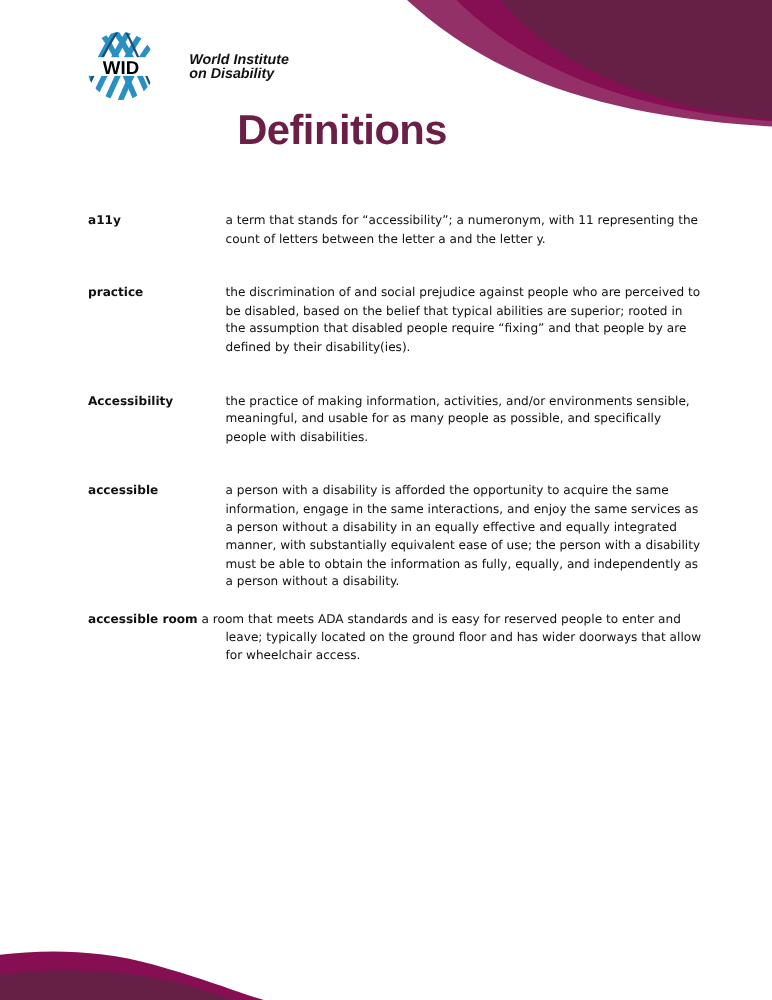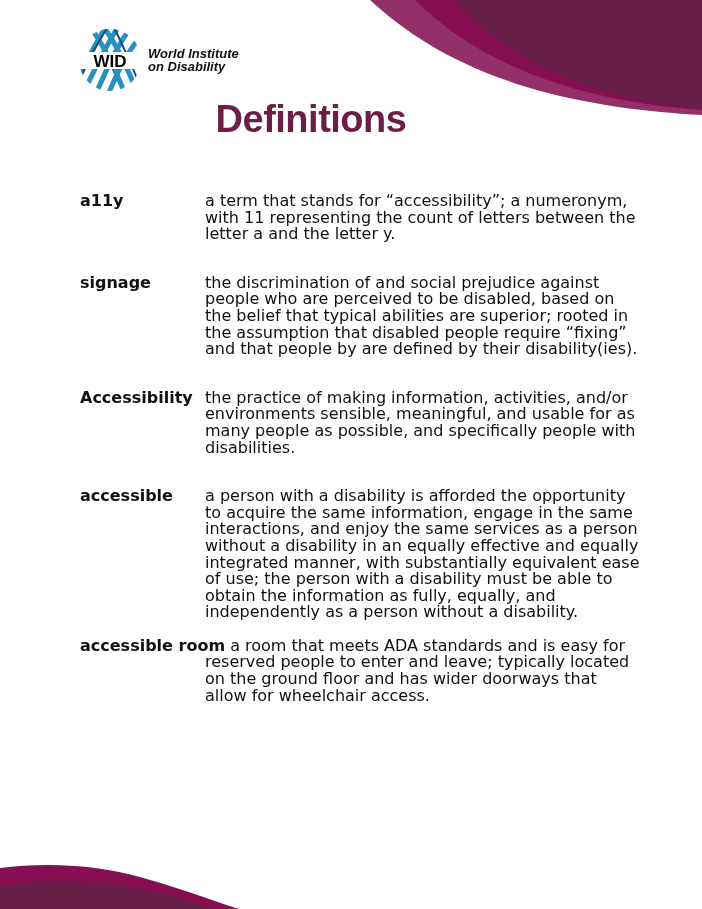--- a/index.html
+++ b/index.html
@@ -1,24 +1,24 @@
 <!DOCTYPE html>
 <html><head>
 <meta charset="utf-8">
 <style>
   html, body { margin: 0; padding: 0; }
   body { width: 702px; height: 909px; position: relative; overflow: hidden; background: #ffffff; font-family: "DejaVu Sans", sans-serif; color: #111; }
   .deco-top { position: absolute; top: 0; left: 0; width: 702px; height: 130px; }
   .deco-bottom { position: absolute; bottom: 0; left: 0; width: 702px; height: 70px; }
-  .logo { position: absolute; left: 78px; top: 28px; display: flex; align-items: center; }
+  .logo { position: absolute; left: 78px; top: 28px; display: flex; align-items: center; gap: 24px; }
   .logo-text { margin-left: 6px; font-family: "Liberation Sans", sans-serif; font-weight: bold; font-size: 13px; line-height: 13px; color: #111; font-style: italic; }
   .logo-text div { white-space: nowrap; }
   .title { position: absolute; top: 98px; left: 0; width: 622px; text-align: center; font-family: "Liberation Sans", sans-serif; font-weight: bold; font-size: 38px; color: #6b1f47; letter-spacing: -0.5px; }
   .defs { position: absolute; left: 80px; top: 161px; width: 560px; }
-  .def { position: relative; margin-bottom: 17px; font-size: 16px; line-height: 16.6px; }
+  .def { position: relative; margin-bottom: 17px; font-size: 11px; line-height: 16.6px; }
   .term { font-weight: bold; display: inline; }
   .term.col { position: absolute; left: 0; top: 0; }
   .desc { margin-left: 125px; margin-top: 32px; }
   .def.inline .desc-wrap { text-indent: -125px; padding-left: 125px; }
 </style>
 </head>
 <body>
 
 <svg class="deco-top" viewBox="0 0 702 130" preserveAspectRatio="none">
   <path d="M370,0 C430,55 520,105 702,115 L702,0 Z" fill="#943068"></path>
@@ -58,21 +58,21 @@
 </div>
 
 <h1 class="title" style="margin:0;">Definitions</h1>
 
 <div class="defs">
   <div class="def">
     <span class="term col">a11y</span>
     <div class="desc">a term that stands for “accessibility”; a numeronym, with 11 representing the count of letters between the letter a and the letter y.</div>
   </div>
   <div class="def">
-    <span class="term col">signage</span>
+    <span class="term col">practice</span>
     <div class="desc">the discrimination of and social prejudice against people who are perceived to be disabled, based on the belief that typical abilities are superior; rooted in the assumption that disabled people require “fixing” and that people by are defined by their disability(ies).</div>
   </div>
   <div class="def">
     <span class="term col">Accessibility</span>
     <div class="desc">the practice of making information, activities, and/or environments sensible, meaningful, and usable for as many people as possible, and specifically people with disabilities.</div>
   </div>
   <div class="def">
     <span class="term col">accessible</span>
     <div class="desc">a person with a disability is afforded the opportunity to acquire the same information, engage in the same interactions, and enjoy the same services as a person without a disability in an equally effective and equally integrated manner, with substantially equivalent ease of use; the person with a disability must be able to obtain the information as fully, equally, and independently as a person without a disability.</div>
   </div>

